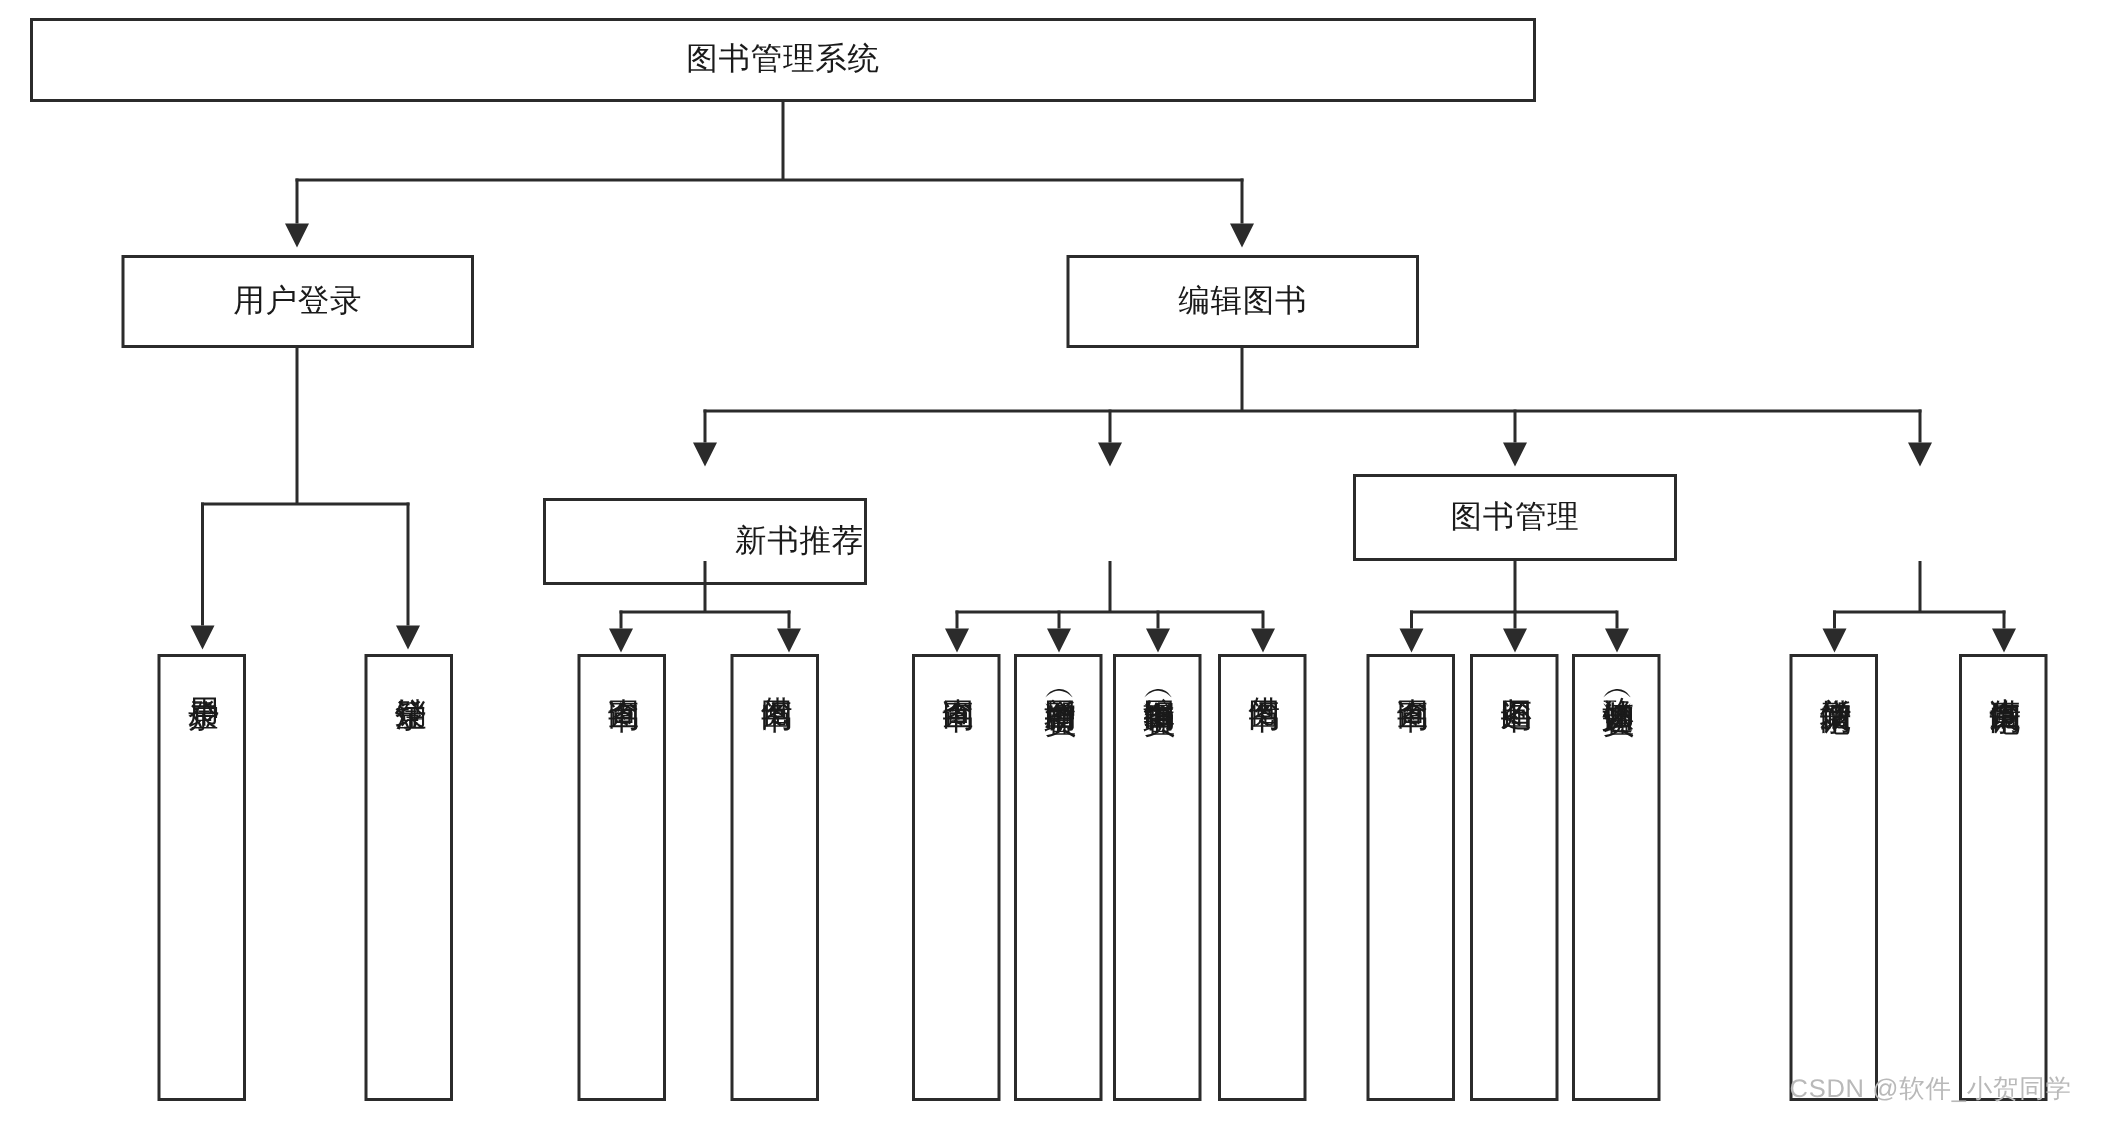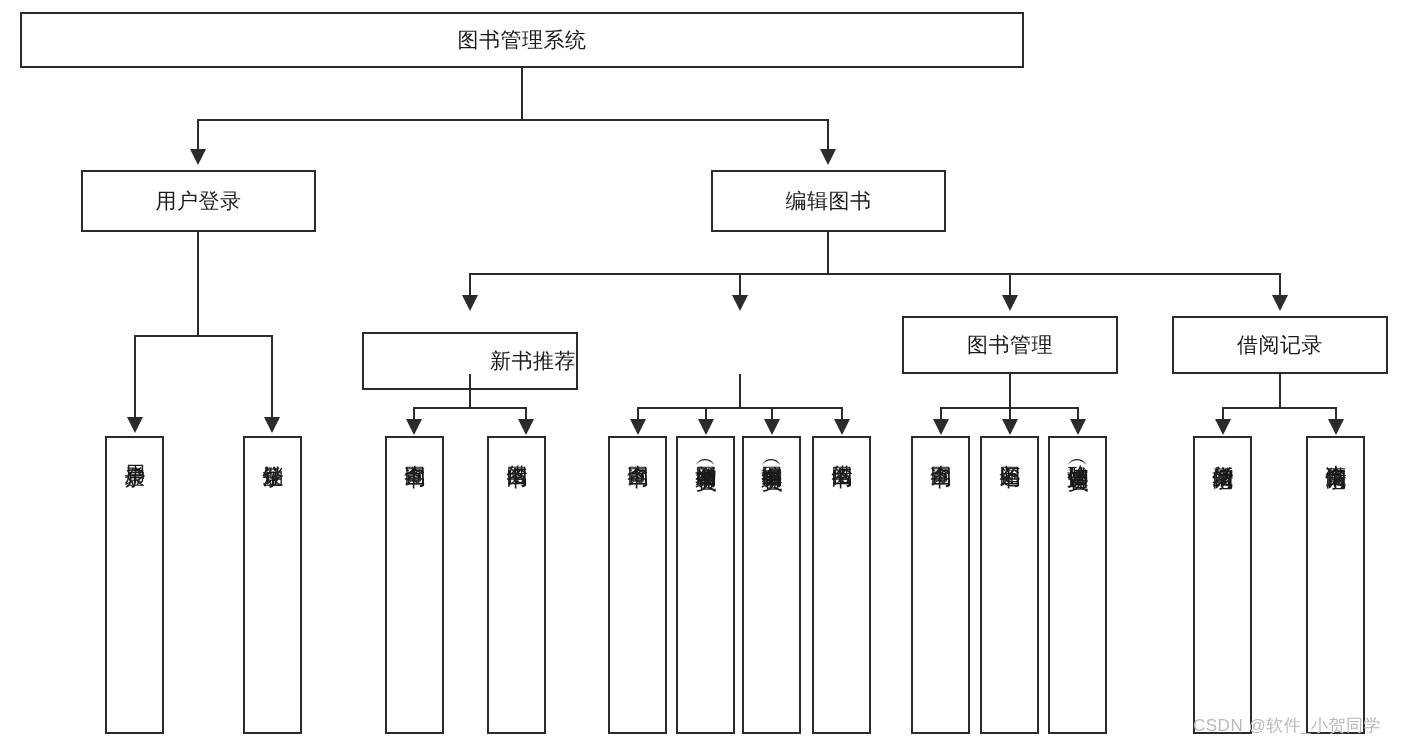--- a/index.html
+++ b/index.html
@@ -122,23 +122,20 @@
   <div class="arrow" style="left:1002px; top:295px;"></div>
   <div class="vline" style="left:1279px; top:273px; width:2px; height:22px;"></div>
   <div class="arrow" style="left:1272px; top:295px;"></div>
 
   <div class="box" style="left:362px; top:332px; width:216px; height:58px;justify-content:flex-end;">
     <span class="box-label">新书推荐</span>
   </div>
   <div class="box" style="left:902px; top:316px; width:216px; height:58px;">
     <span class="box-label">图书管理</span>
   </div>
-  <div class="box" style="left:1172px; top:316px; width:216px; height:58px;">
-    <span class="box-label">借阅记录</span>
-  </div>
 
   <div class="vline" style="left:469px; top:374px; width:2px; height:34px;"></div>
   <div class="hline" style="left:413px; top:407px; width:114px; height:2px;"></div>
   <div class="vline" style="left:413px; top:407px; width:2px; height:12px;"></div>
   <div class="arrow" style="left:406px; top:419px;"></div>
   <div class="vline" style="left:525px; top:407px; width:2px; height:12px;"></div>
   <div class="arrow" style="left:518px; top:419px;"></div>
 
   <div class="vline" style="left:739px; top:374px; width:2px; height:34px;"></div>
   <div class="hline" style="left:637px; top:407px; width:205px; height:2px;"></div>

